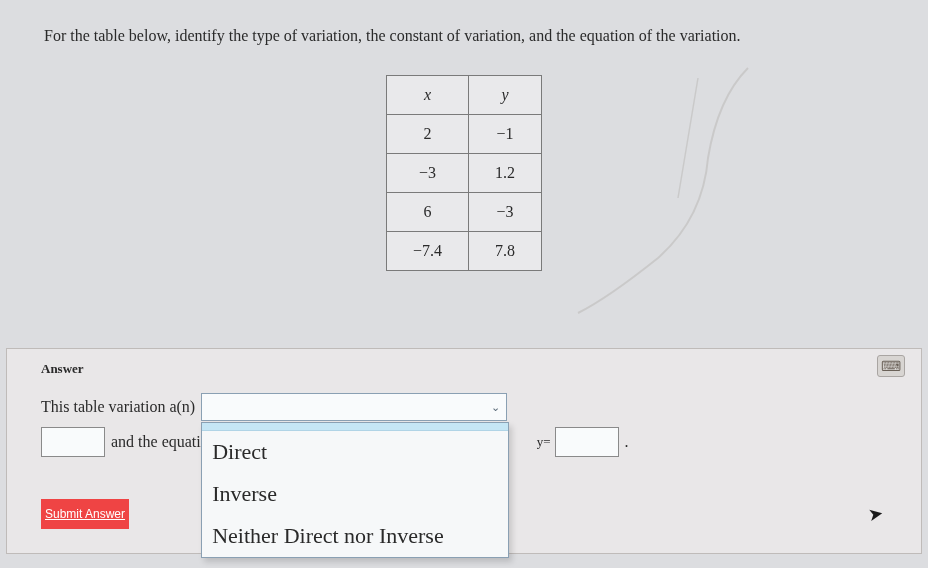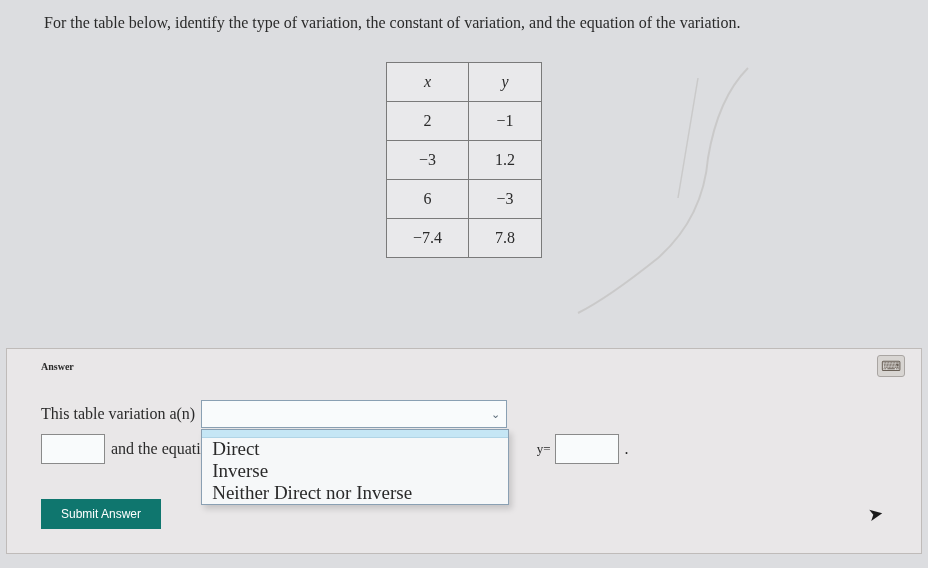--- a/index.html
+++ b/index.html
@@ -6,21 +6,21 @@
   body {
     width: 928px;
     height: 568px;
     background: #dcdde0;
     font-family: Georgia, 'Times New Roman', serif;
     color: #2a2a2a;
     position: relative;
     overflow: hidden;
   }
   .question-text {
-    padding: 14px 20px 0 44px;
+    padding: 27px 20px 0 44px;
     font-size: 16px;
     font-weight: 500;
   }
   .data-table {
     margin: 30px auto 0 auto;
     border-collapse: collapse;
     background: #e9e9eb;
   }
   .data-table td, .data-table th {
     border: 1px solid #7a7a7a;
@@ -40,23 +40,23 @@
     position: absolute;
     top: 348px;
     left: 6px;
     right: 6px;
     height: 206px;
     background: #e9e7e8;
     border: 1px solid #bfbbb9;
     padding: 12px 30px 12px 34px;
   }
   .answer-label {
-    font-size: 10px;
+    font-size: 13px;
     font-weight: bold;
-    margin-bottom: 28px;
+    margin-bottom: 16px;
   }
   .answer-row1 {
     display: flex;
     align-items: center;
     font-size: 16px;
     gap: 6px;
     margin-bottom: 6px;
   }
   .answer-row2 {
     display: flex;
@@ -94,35 +94,36 @@
     background: #f6f8f9;
     border: 1px solid #8aa0b3;
     box-shadow: 3px 4px 6px rgba(0,0,0,0.15);
   }
   .dropdown-highlight {
     height: 8px;
     background: #c5e6f5;
     border-bottom: 1px solid #b0d4e6;
   }
   .dropdown-item {
-    padding: 0 10px;
-    font-size: 19px;
+    padding: 8px 10px;
+    font-size: 22px;
     cursor: pointer;
   }
   .submit-btn {
     position: absolute;
     bottom: 24px;
     left: 34px;
-    background: #0f766e;
+    background: #ef4444;
     color: #fff;
     font-family: Arial, sans-serif;
     font-size: 12px;
-    padding: 8px 20px;
+    padding: 8px 4px;
     border: none;
     cursor: pointer;
+    text-decoration: underline;
   }
   .side-icon {
     position: absolute;
     right: 16px;
     top: 6px;
     width: 28px;
     height: 22px;
     background: #d8d5d2;
     border: 1px solid #a9a5a2;
     border-radius: 3px;

